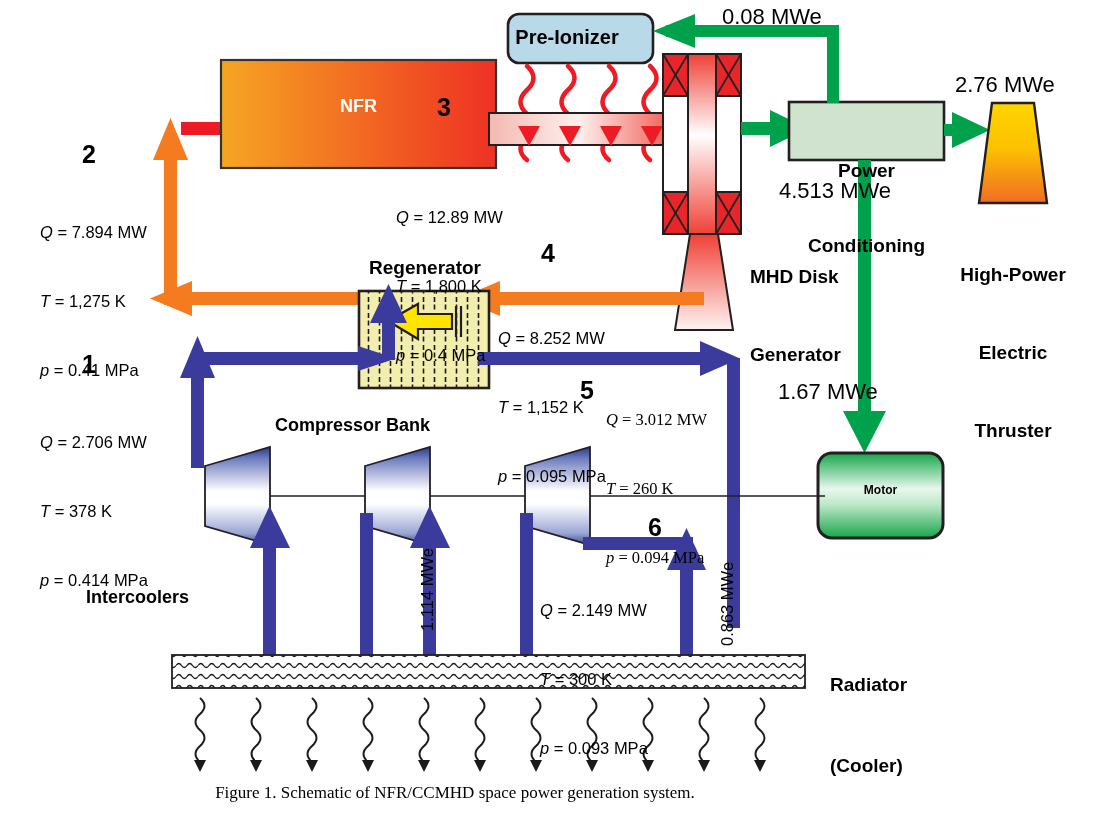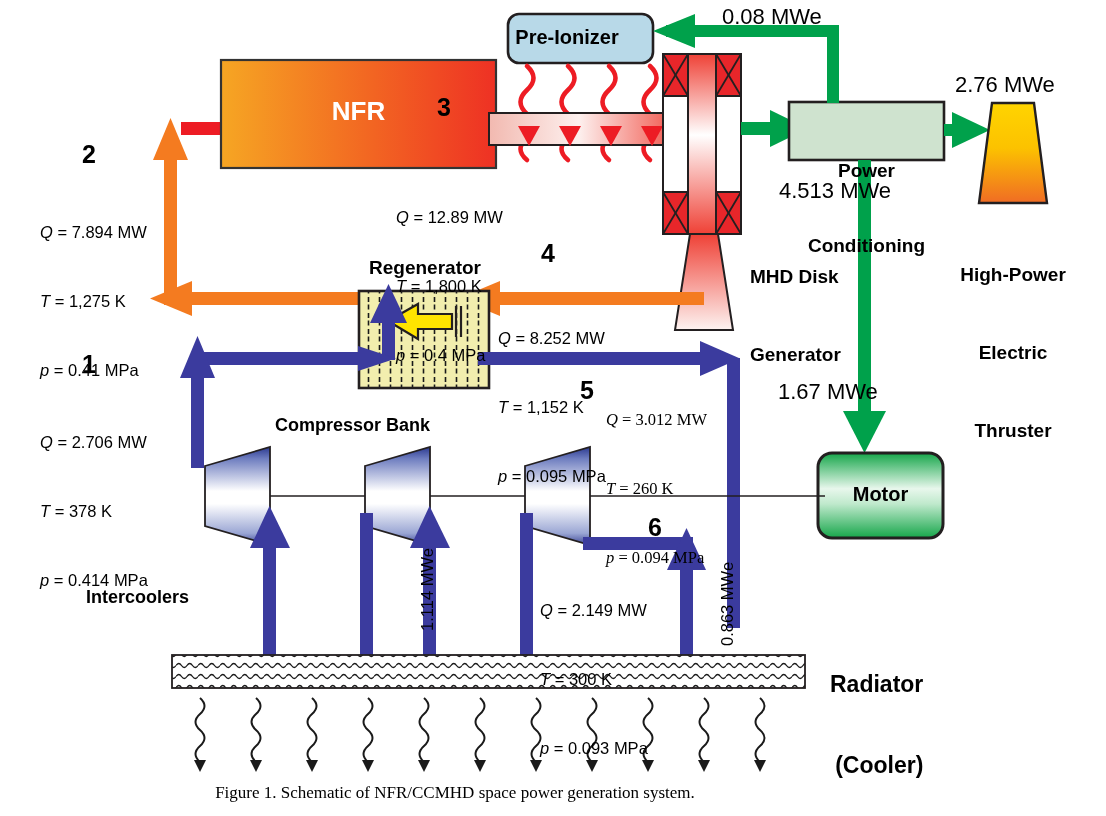--- a/index.html
+++ b/index.html
@@ -11,21 +11,21 @@
   .statenum{font-weight:bold;font-size:25px;font-family:"Liberation Sans",sans-serif;}
   .prop{font-size:16.5px;font-family:"Liberation Sans",sans-serif;line-height:23px;}
   .prop .sym{font-style:italic;}
   .pwr{font-size:22px;font-family:"Liberation Sans",sans-serif;}
   .pwr-vert{font-size:16.5px;font-family:"Liberation Sans",sans-serif;
             transform-origin:0 0;transform:rotate(-90deg);}
   .comp-lbl{font-weight:bold;font-size:18px;}
   .box-lbl{font-weight:bold;text-align:center;}
   .caption{position:absolute;left:0;width:910px;text-align:center;
            font-family:"Liberation Serif",serif;font-size:17px;}
-  .nfr-text{font-weight:bold;font-size:26px;color:#fff;}
+  .nfr-text{font-weight:bold;font-size:18px;color:#fff;}
 </style>
 </head>
 <body>
 
 <div id="stage">
 
 <svg id="diagram" viewBox="0 0 1106 816">
   <defs>
     <linearGradient id="gNFR" x1="0" y1="0" x2="1" y2="0">
       <stop offset="0%" stop-color="#f6a623"></stop>
@@ -315,29 +315,29 @@
   <div>MHD Disk</div>
   <div>Generator</div>
 </div>
 
 <div class="lbl box-lbl" style="left:953px;top:210px;width:120px;font-size:19px;line-height:26px;">
   <div>High-Power</div>
   <div>Electric</div>
   <div>Thruster</div>
 </div>
 
-<div class="lbl box-lbl" style="left:818px;top:483px;width:125px;font-size:20px;">Motor</div>
+<div class="lbl box-lbl" style="left:818px;top:483px;width:125px;font-size:12px;">Motor</div>
 
 <div class="lbl box-lbl" style="left:340px;top:257px;width:170px;font-size:19px;">Regenerator</div>
 
 <div class="lbl comp-lbl" style="left:275px;top:415px;">Compressor Bank</div>
 
 <div class="lbl comp-lbl" style="left:86px;top:587px;">Intercoolers</div>
 
-<div class="lbl box-lbl" style="left:830px;top:617px;font-size:23px;line-height:27px;text-align:right;">
+<div class="lbl box-lbl" style="left:830px;top:617px;font-size:19px;line-height:27px;text-align:left;">
   <div>Radiator</div>
   <div>(Cooler)</div>
 </div>
 
 <div class="lbl statenum" style="left:82px;top:350px;">1</div>
 <div class="lbl prop" style="left:40px;top:385px;">
   <div><span class="sym">Q</span> <span>= 2.706 MW</span></div>
   <div><span class="sym">T</span> <span>= 378 K</span></div>
   <div><span class="sym">p</span> <span>= 0.414 MPa</span></div>
 </div>

